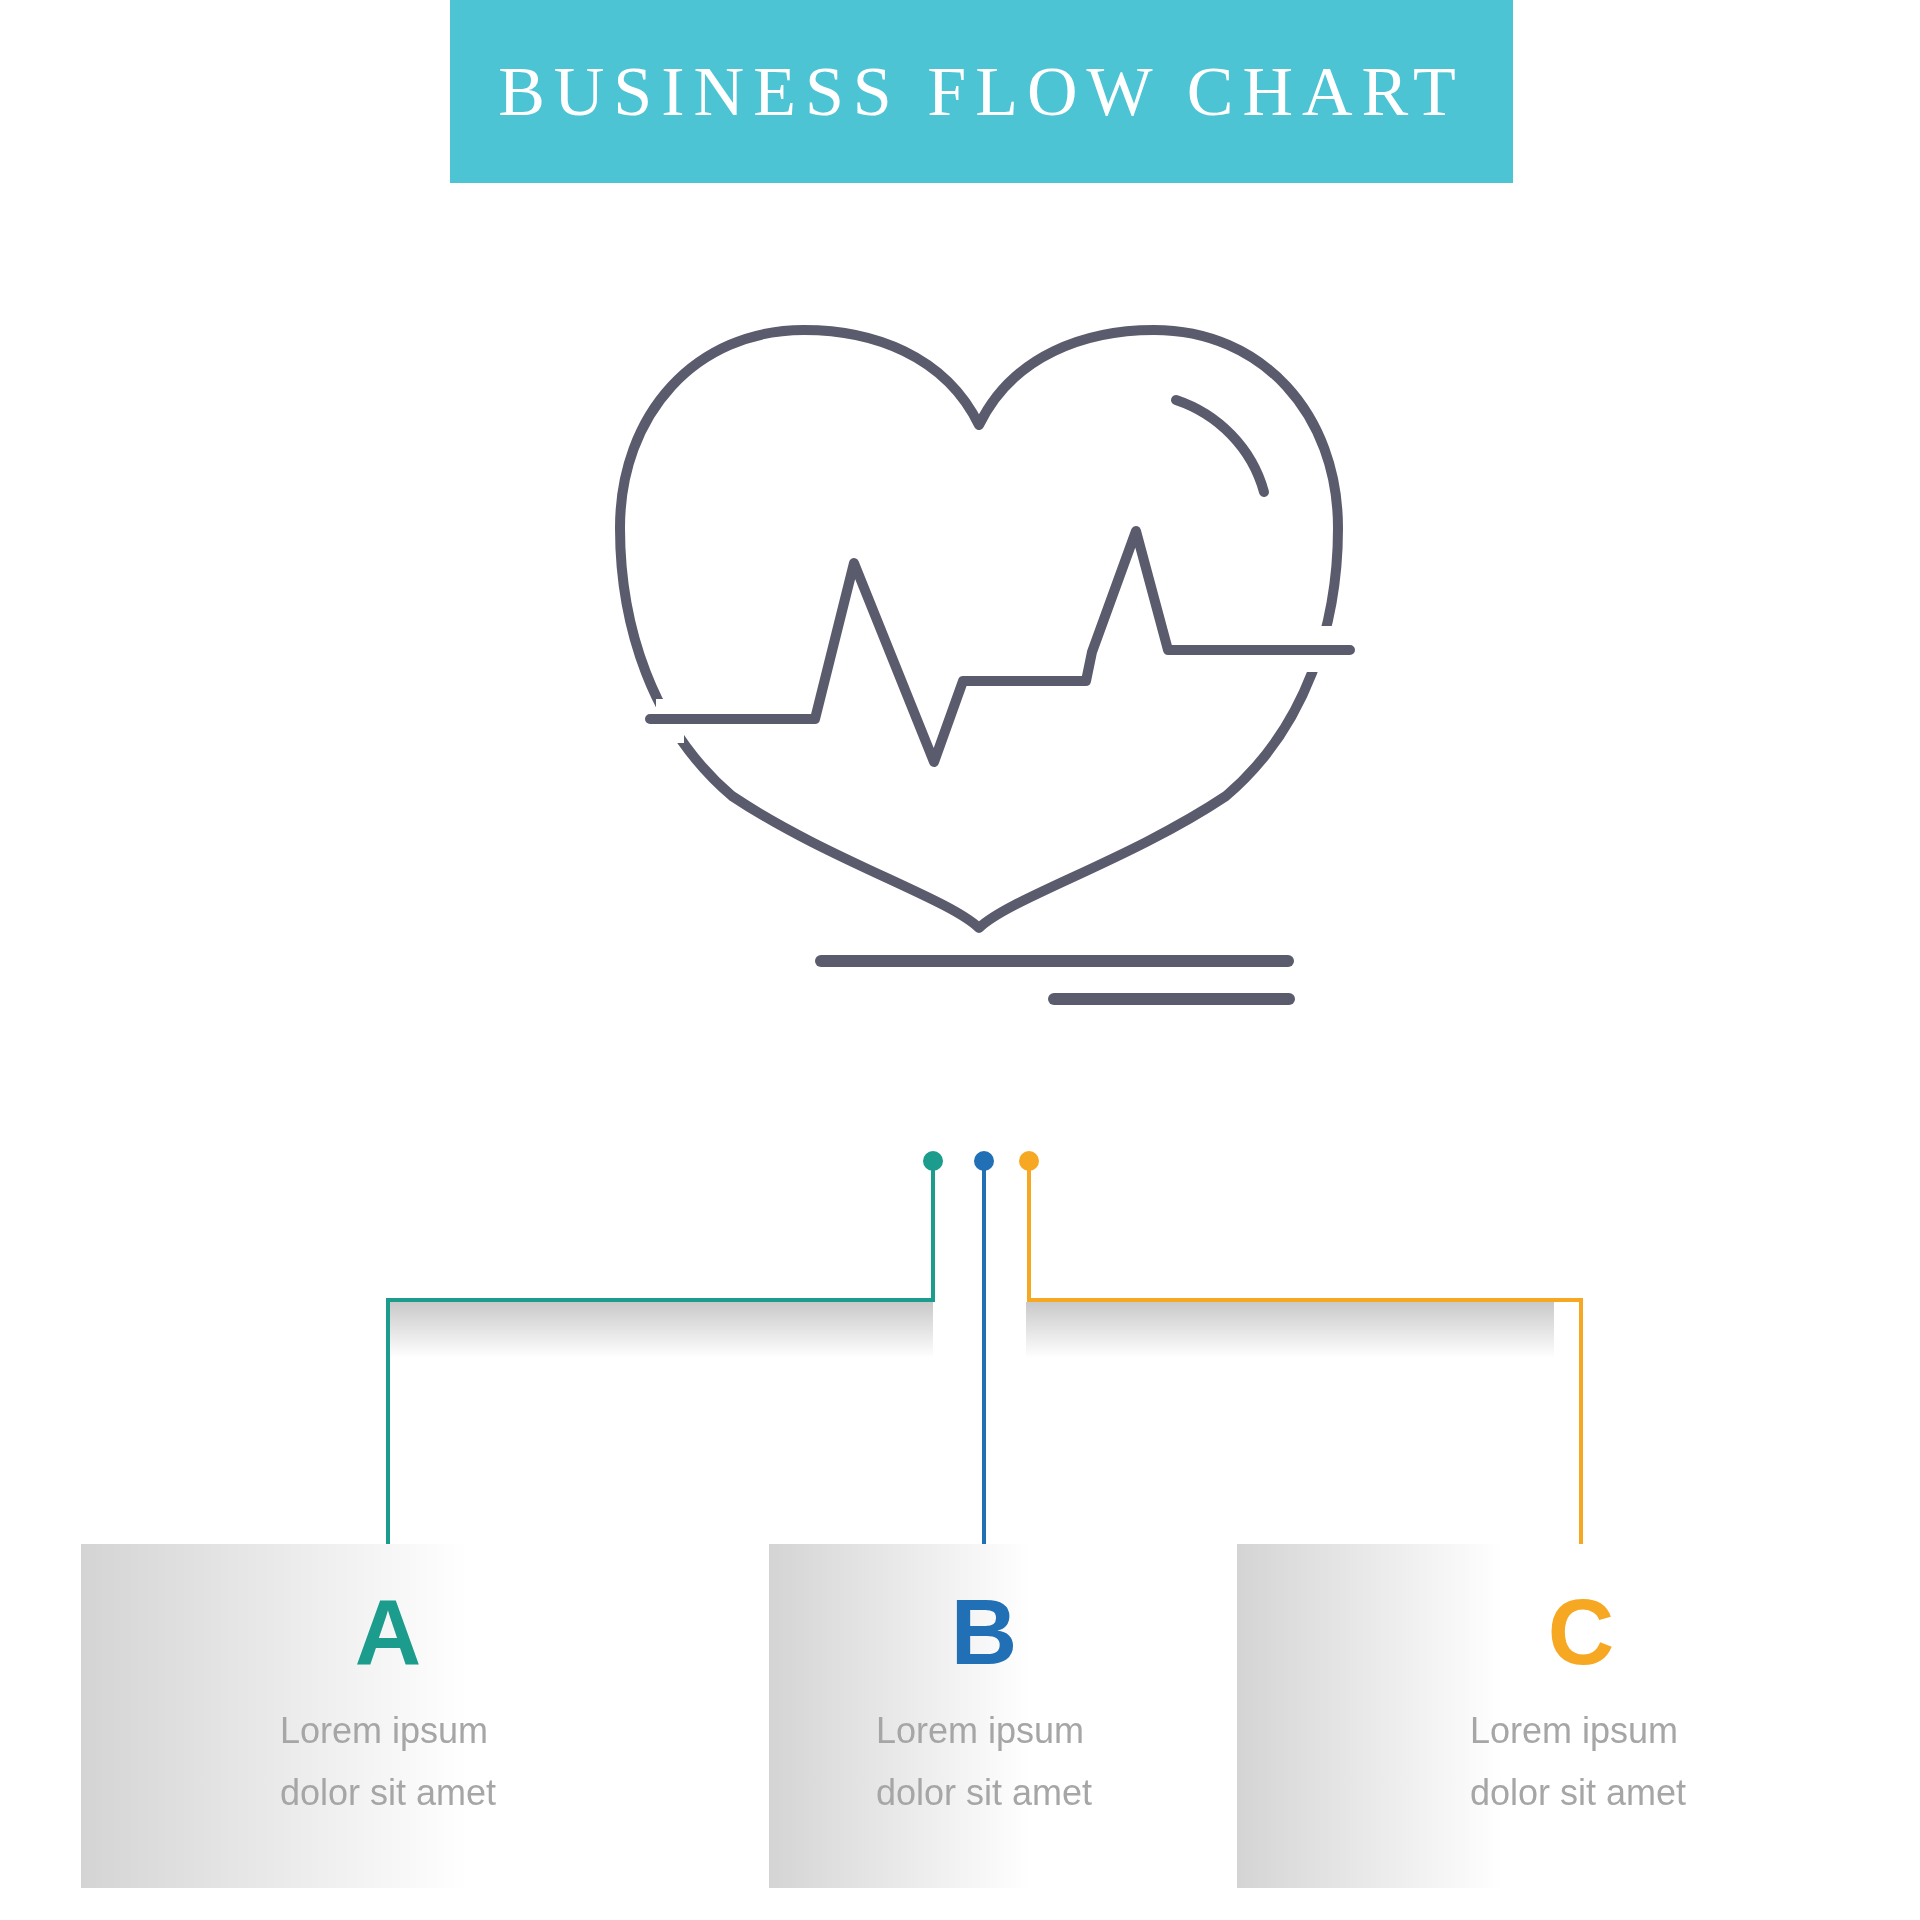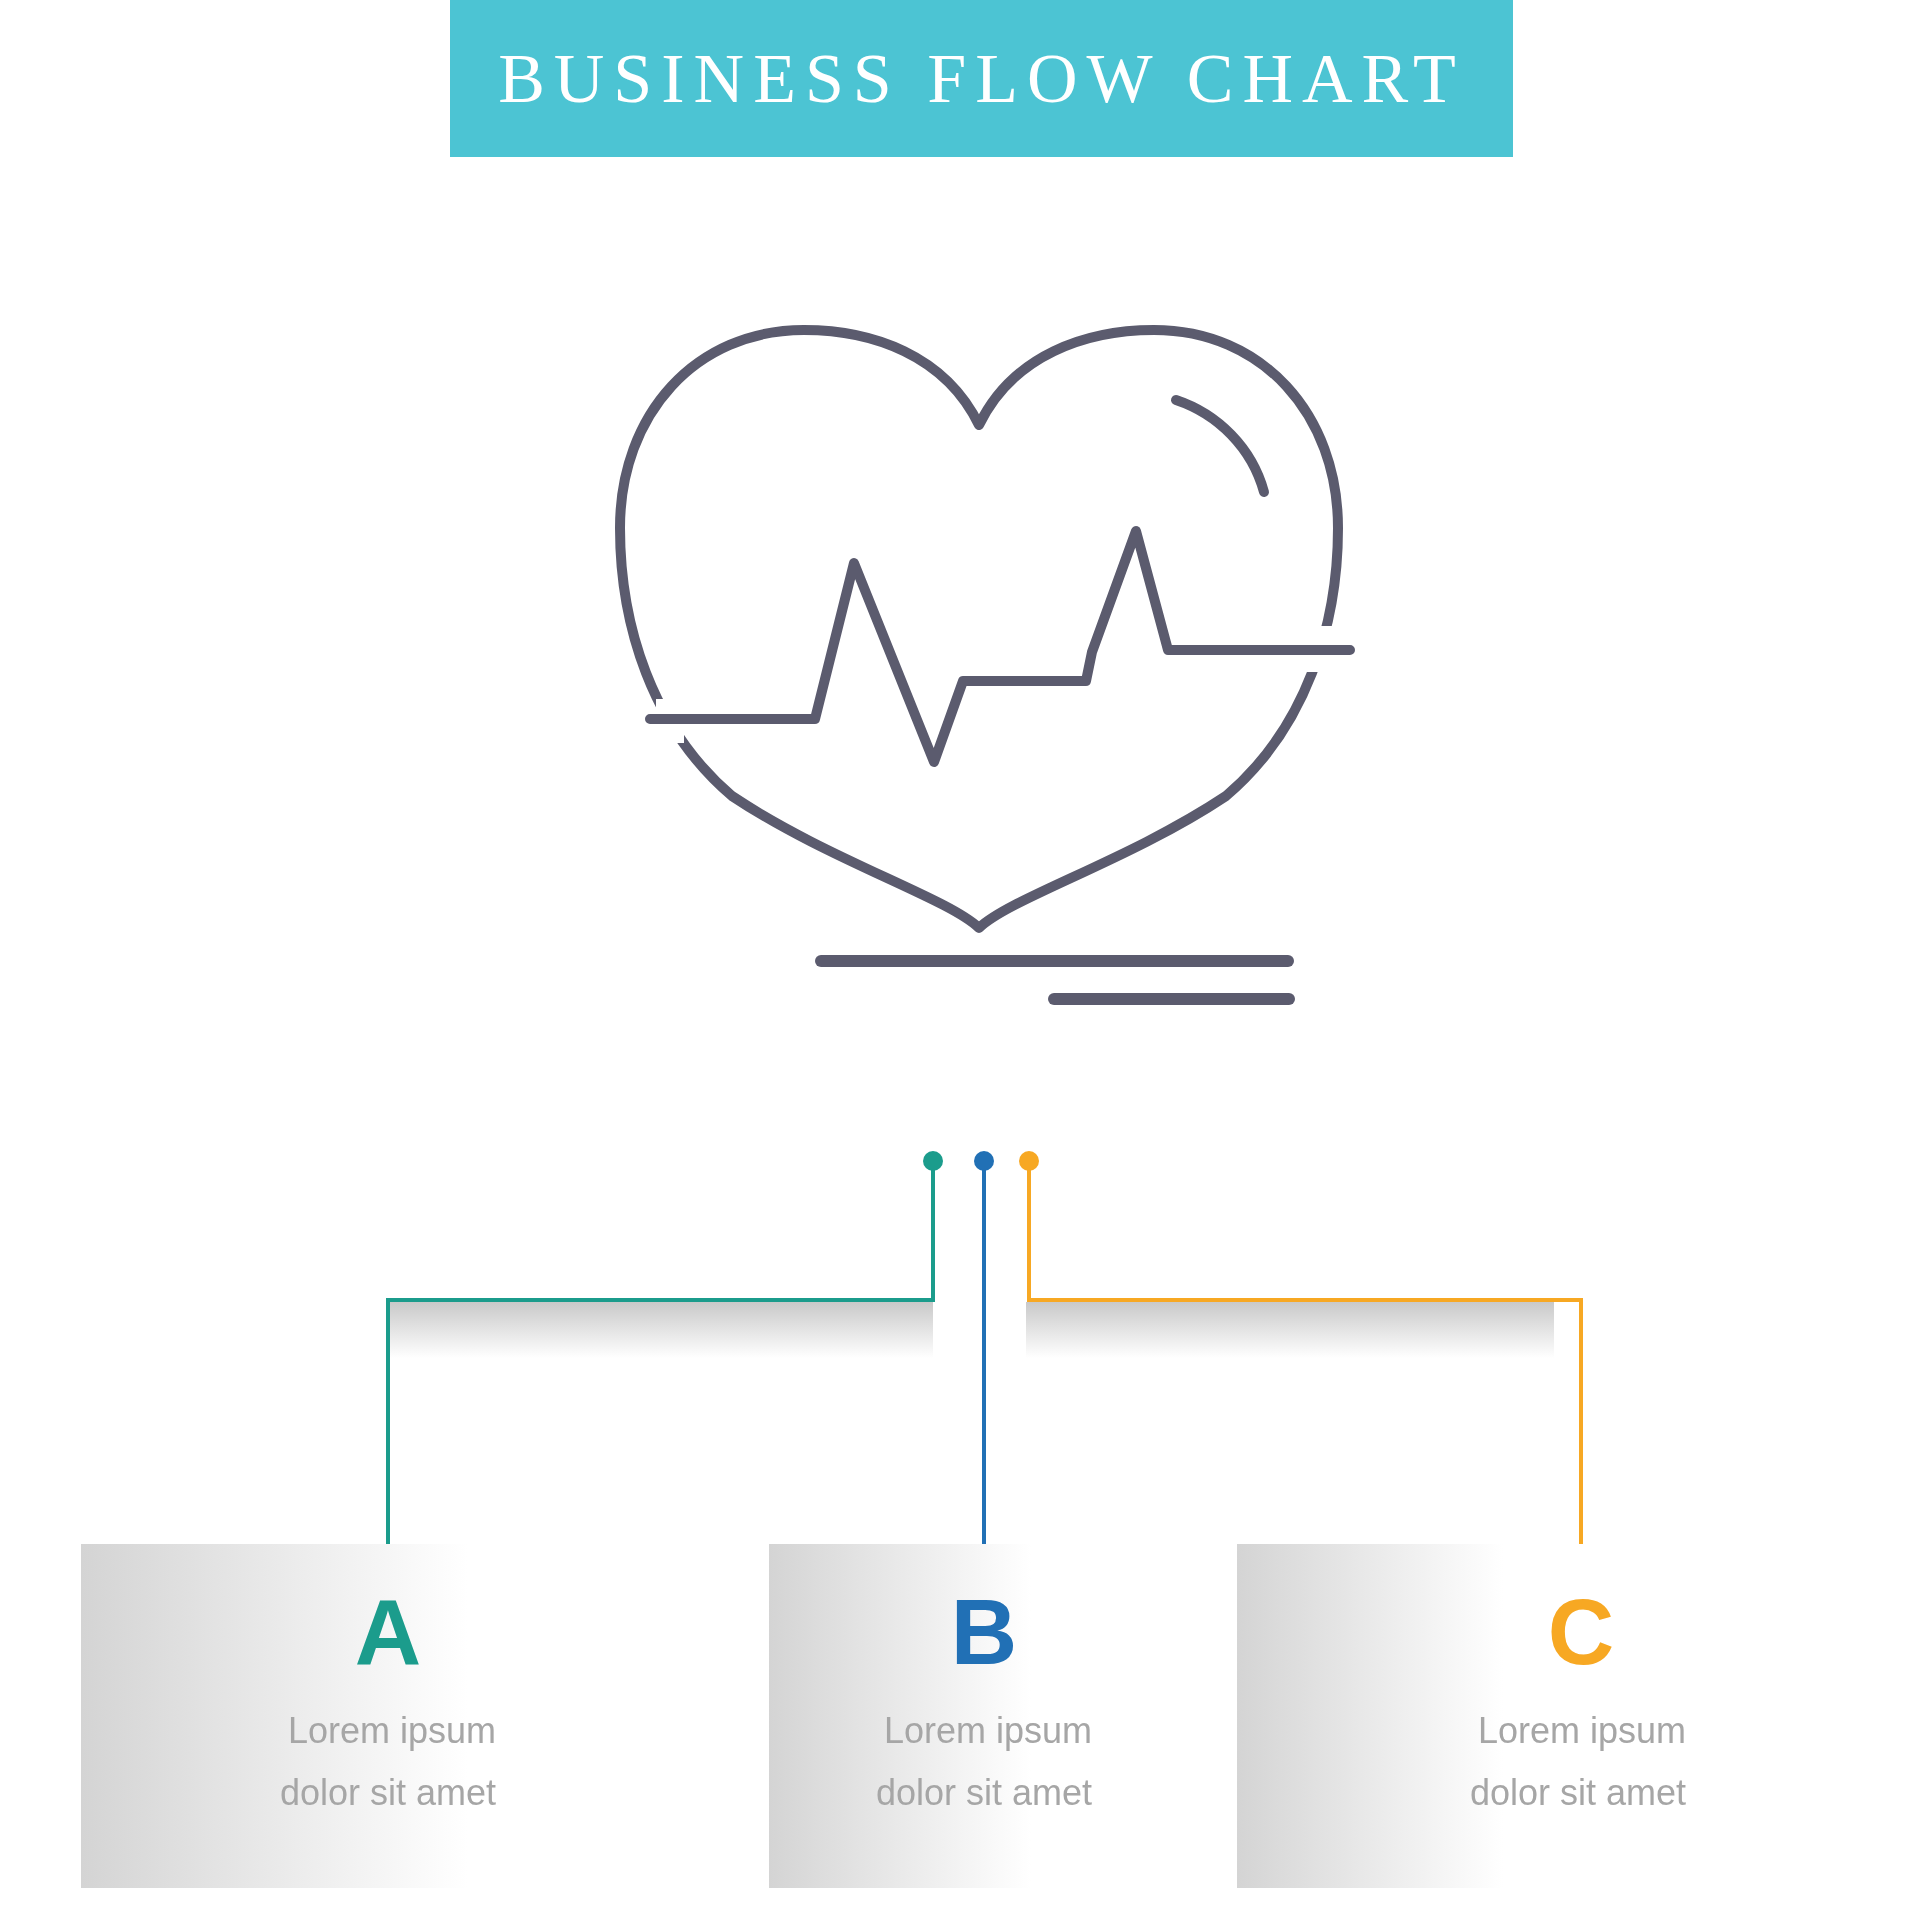--- a/index.html
+++ b/index.html
@@ -12,21 +12,21 @@
   .canvas {
     position: relative;
     width: 1920px; height: 1920px;
     background: #ffffff;
     overflow: hidden;
   }
 
   
   .banner {
     position: absolute; left: 450px; top: 0;
-    width: 1063px; height: 157px;
+    width: 1063px; height: 183px;
     background: #4cc4d3;
     display: flex; align-items: center; justify-content: center;
   }
   .banner h1 {
     margin: 0;
     font-family: "Liberation Serif", serif;
     font-weight: 400;
     font-size: 70px;
     letter-spacing: 9px;
     color: #ffffff;
@@ -86,21 +86,21 @@
   .teal-text   { color: #1b9c8c; }
   .blue-text   { color: #2170b5; }
   .orange-text { color: #f7a823; }
   .letter-a { left: 388px; }
   .letter-b { left: 984px; }
   .letter-c { left: 1581px; }
 
   .desc {
     position: absolute; top: 1700px;
     transform: translateX(-50%);
-    text-align: right;
+    text-align: left;
     color: #a6a6a6;
     font-size: 36px; line-height: 62px;
     white-space: nowrap;
   }
   .desc-a { left: 388px; }
   .desc-b { left: 984px; }
   .desc-c { left: 1578px; }
 </style>
 </head>
 <body>

